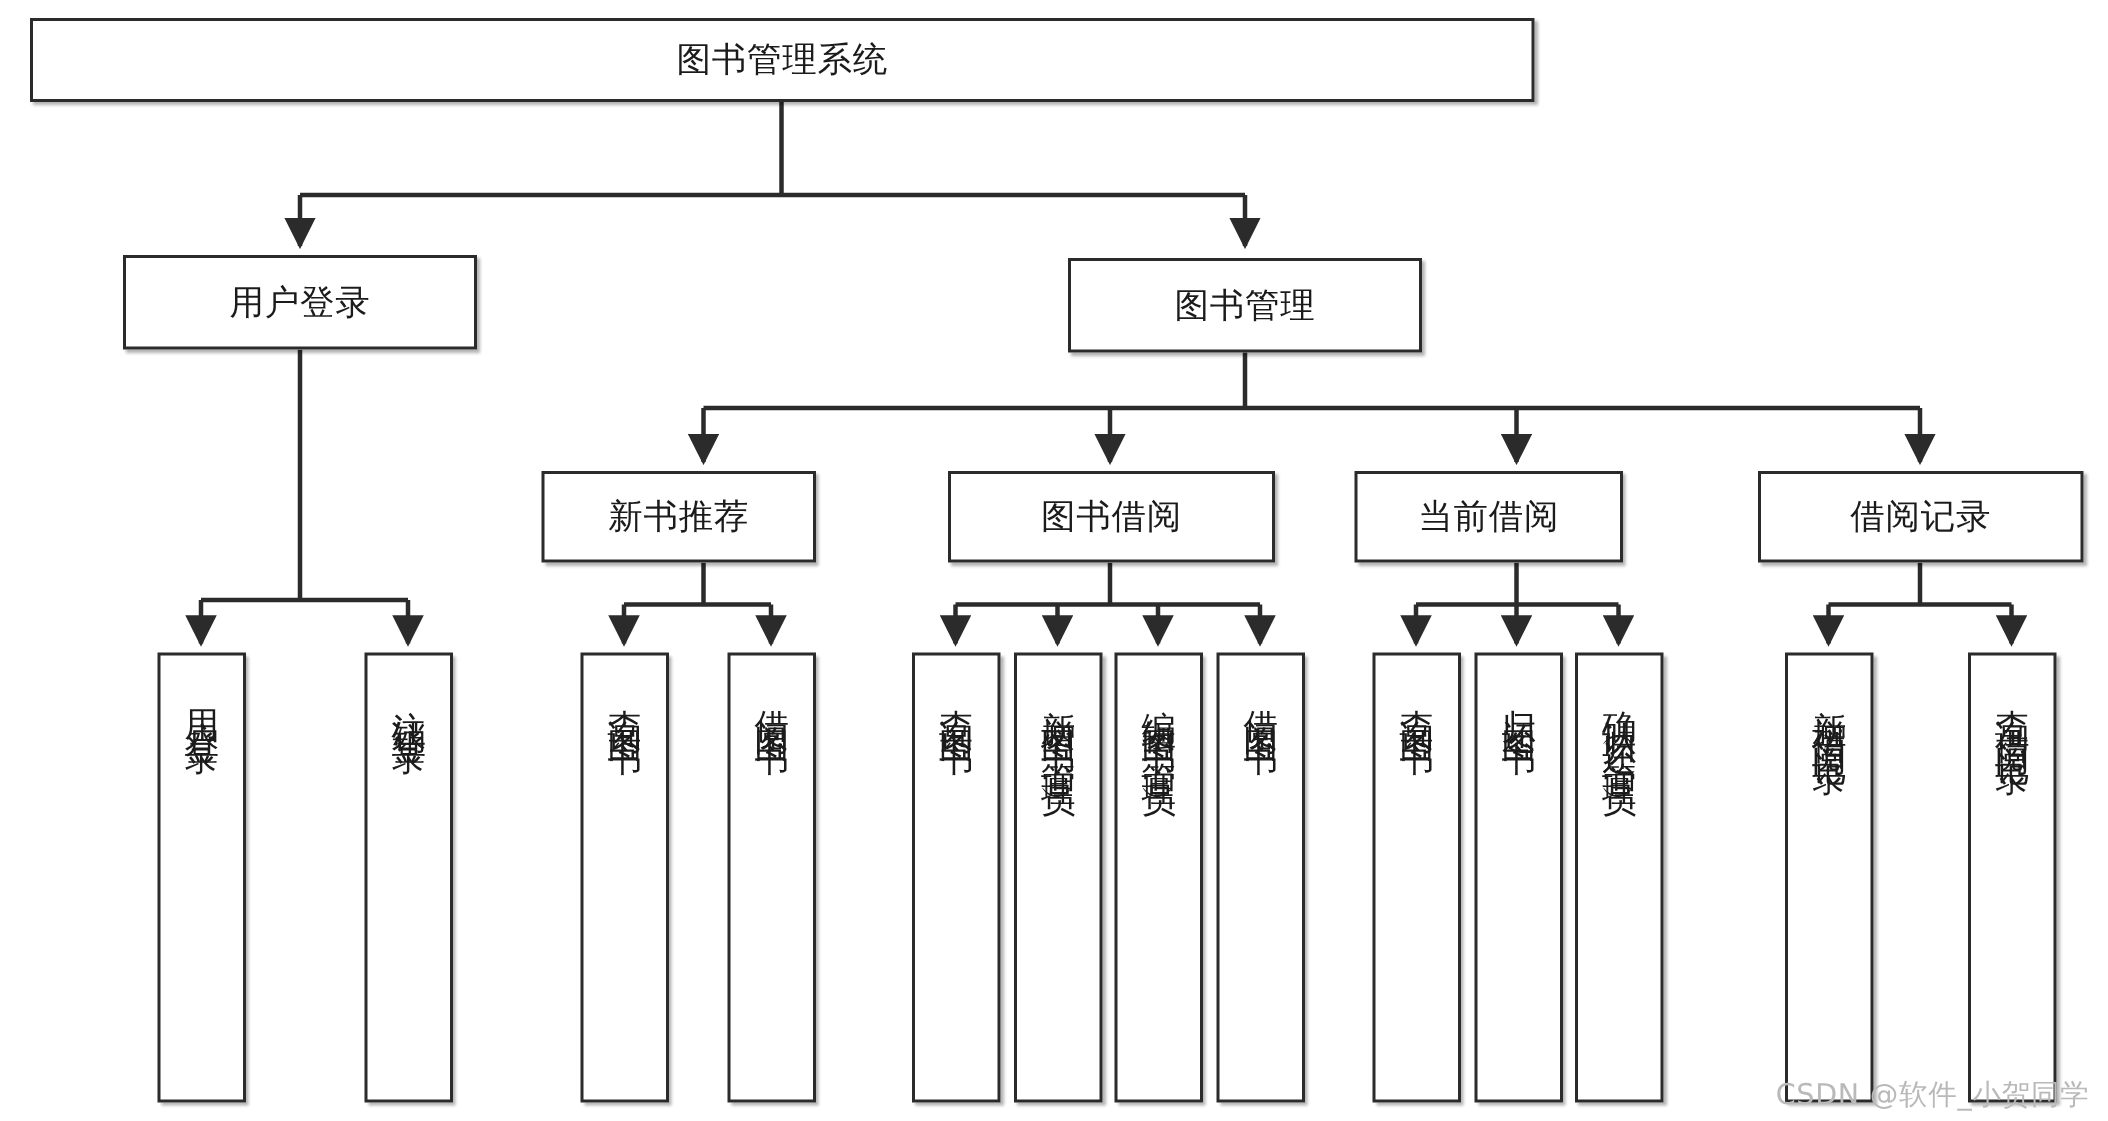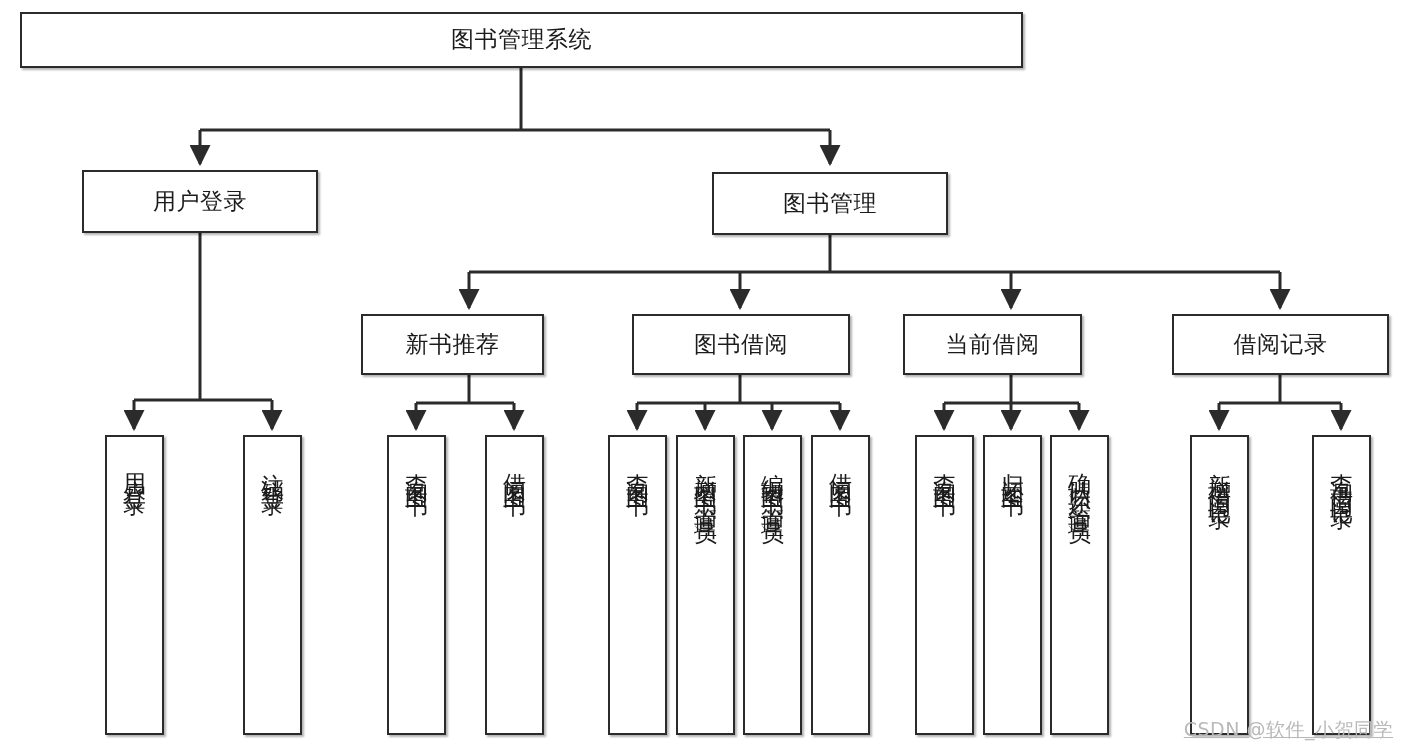--- a/index.html
+++ b/index.html
@@ -59,21 +59,20 @@
   }
   #watermark {
     position: absolute;
     right: 12px;
     bottom: 4px;
     font-size: 19px;
     color: #b9b9b9;
     letter-spacing: 0.5px;
     white-space: nowrap;
     pointer-events: none;
-    text-decoration: underline;
   }
 </style>
 </head>
 <body>
 
 <div id="canvas">
 
   <svg id="edges" viewBox="0 0 1405 747" xmlns="http://www.w3.org/2000/svg">
     <defs>
       <marker id="arrow" viewBox="0 0 10 10" refX="9" refY="5" markerWidth="7" markerHeight="7" orient="auto-start-reverse">

